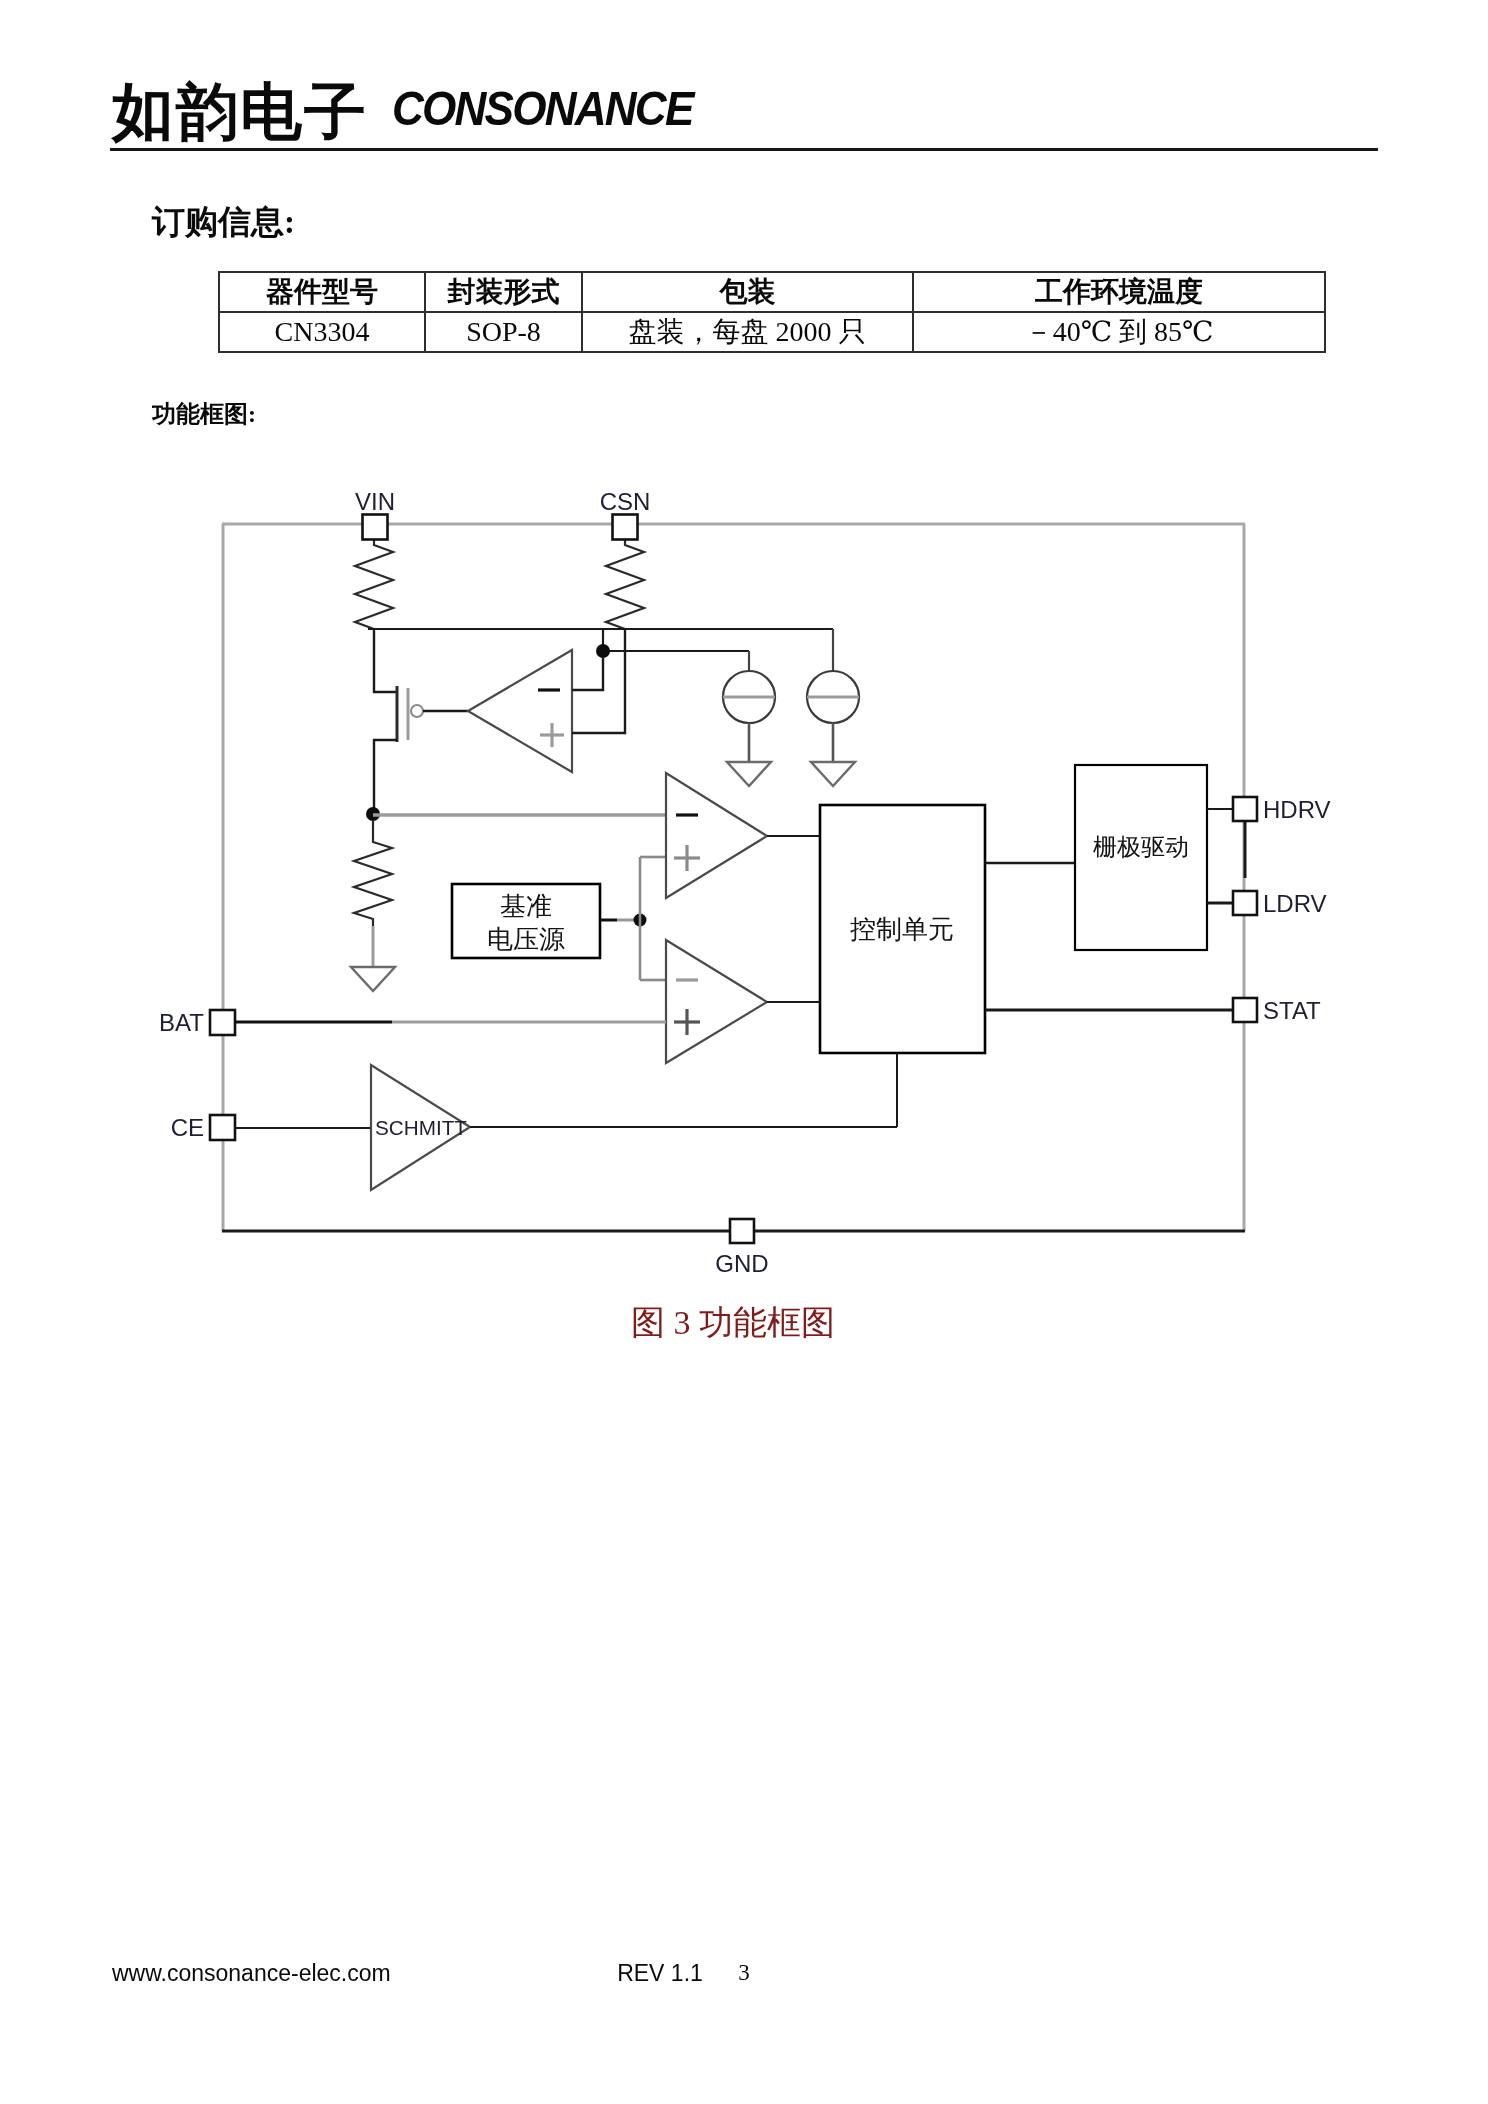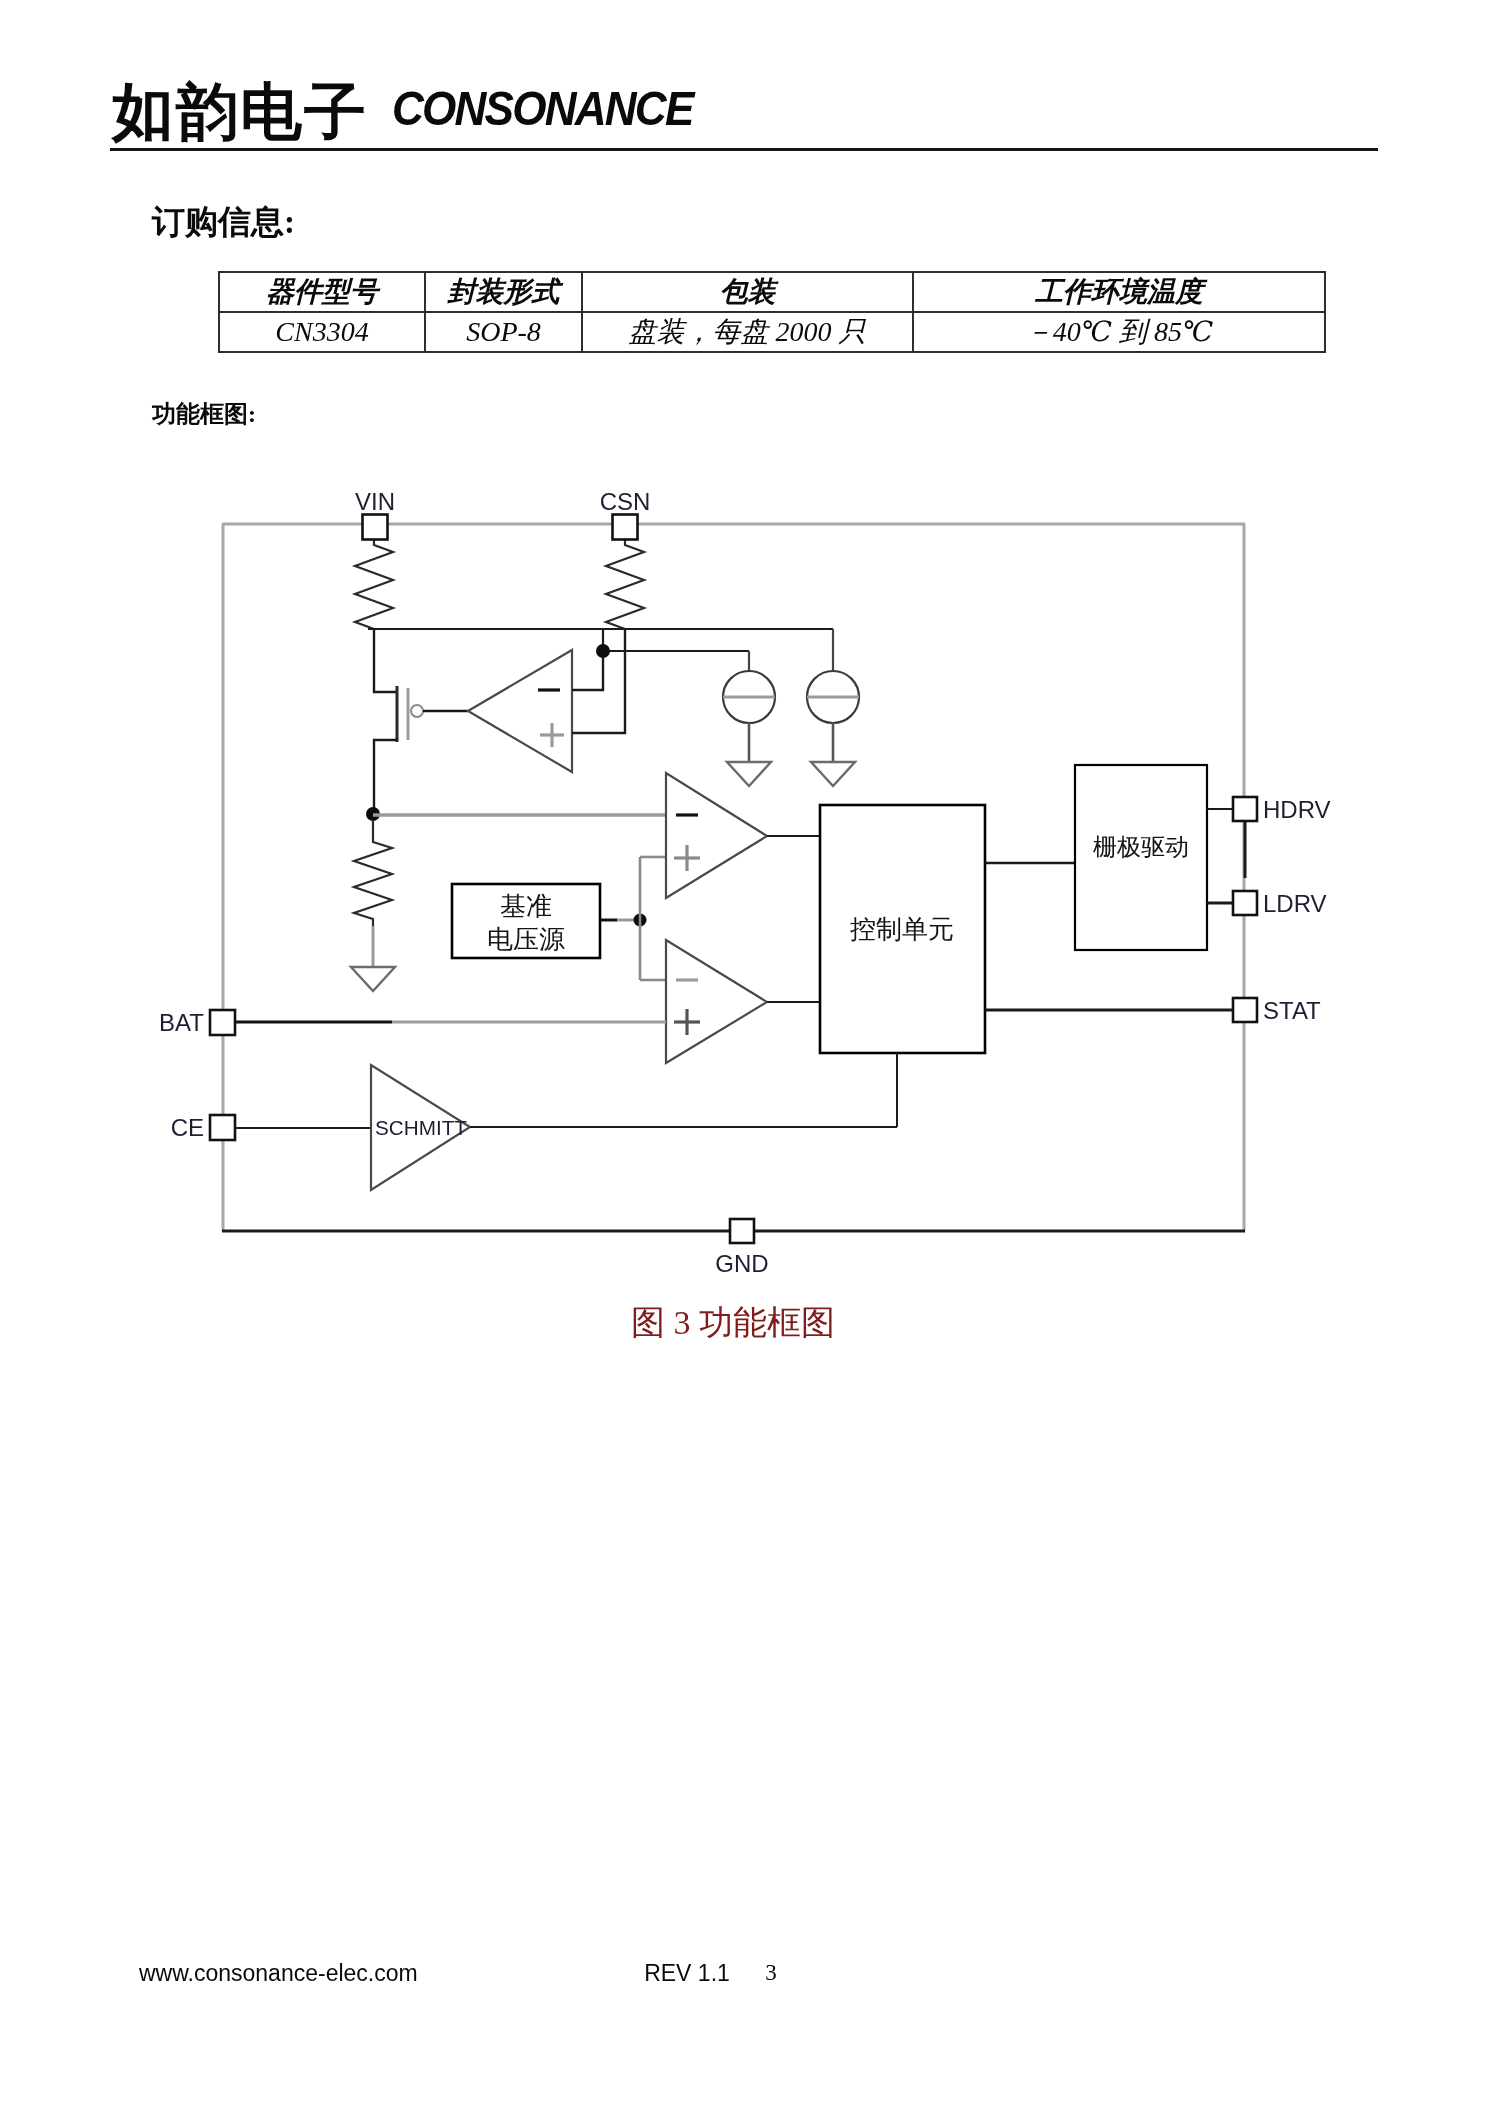--- a/index.html
+++ b/index.html
@@ -26,31 +26,30 @@
   }
   .ordering-title{left:112px;top:200px;}
   .diagram-title{left:112px;top:398px;font-size:24px;}
   table.ordering{
     position:absolute;left:218px;top:271px;border-collapse:collapse;
     font-size:28px;text-align:center;color:#0a0a0a;
     font-family:"Liberation Serif","DejaVu Serif",serif;
   }
   table.ordering td,table.ordering th{
     border:2px solid #2e2e2e;height:37px;padding:0 4px;
-    font-weight:normal;vertical-align:middle;white-space:nowrap;font-style:italic;
+    font-weight:normal;vertical-align:middle;white-space:nowrap;
   }
   table.ordering thead th{font-weight:bold;}
   .caption{
     left:0;top:1300px;width:1466px;text-align:center;
     font-size:34px;color:#7f1d1d;
   }
   .footer{
     top:1960px;font-size:23px;color:#0a0a0a;
     font-family:"Liberation Sans","DejaVu Sans",sans-serif;
-    margin-left:27px;
   }
   .footer-left{left:112px;}
   .footer-center{left:0;width:1488px;text-align:center;font-family:"Liberation Serif",serif;}
   .footer-right{left:0;width:1320px;text-align:center;}
   svg.diagram{position:absolute;left:0;top:0;}
   svg text{
     font-family:"Liberation Sans","DejaVu Sans",sans-serif;
     fill:#1f1f33;
   }
   svg text.cjk{font-family:"Liberation Serif","DejaVu Serif",serif;fill:#141414;}

